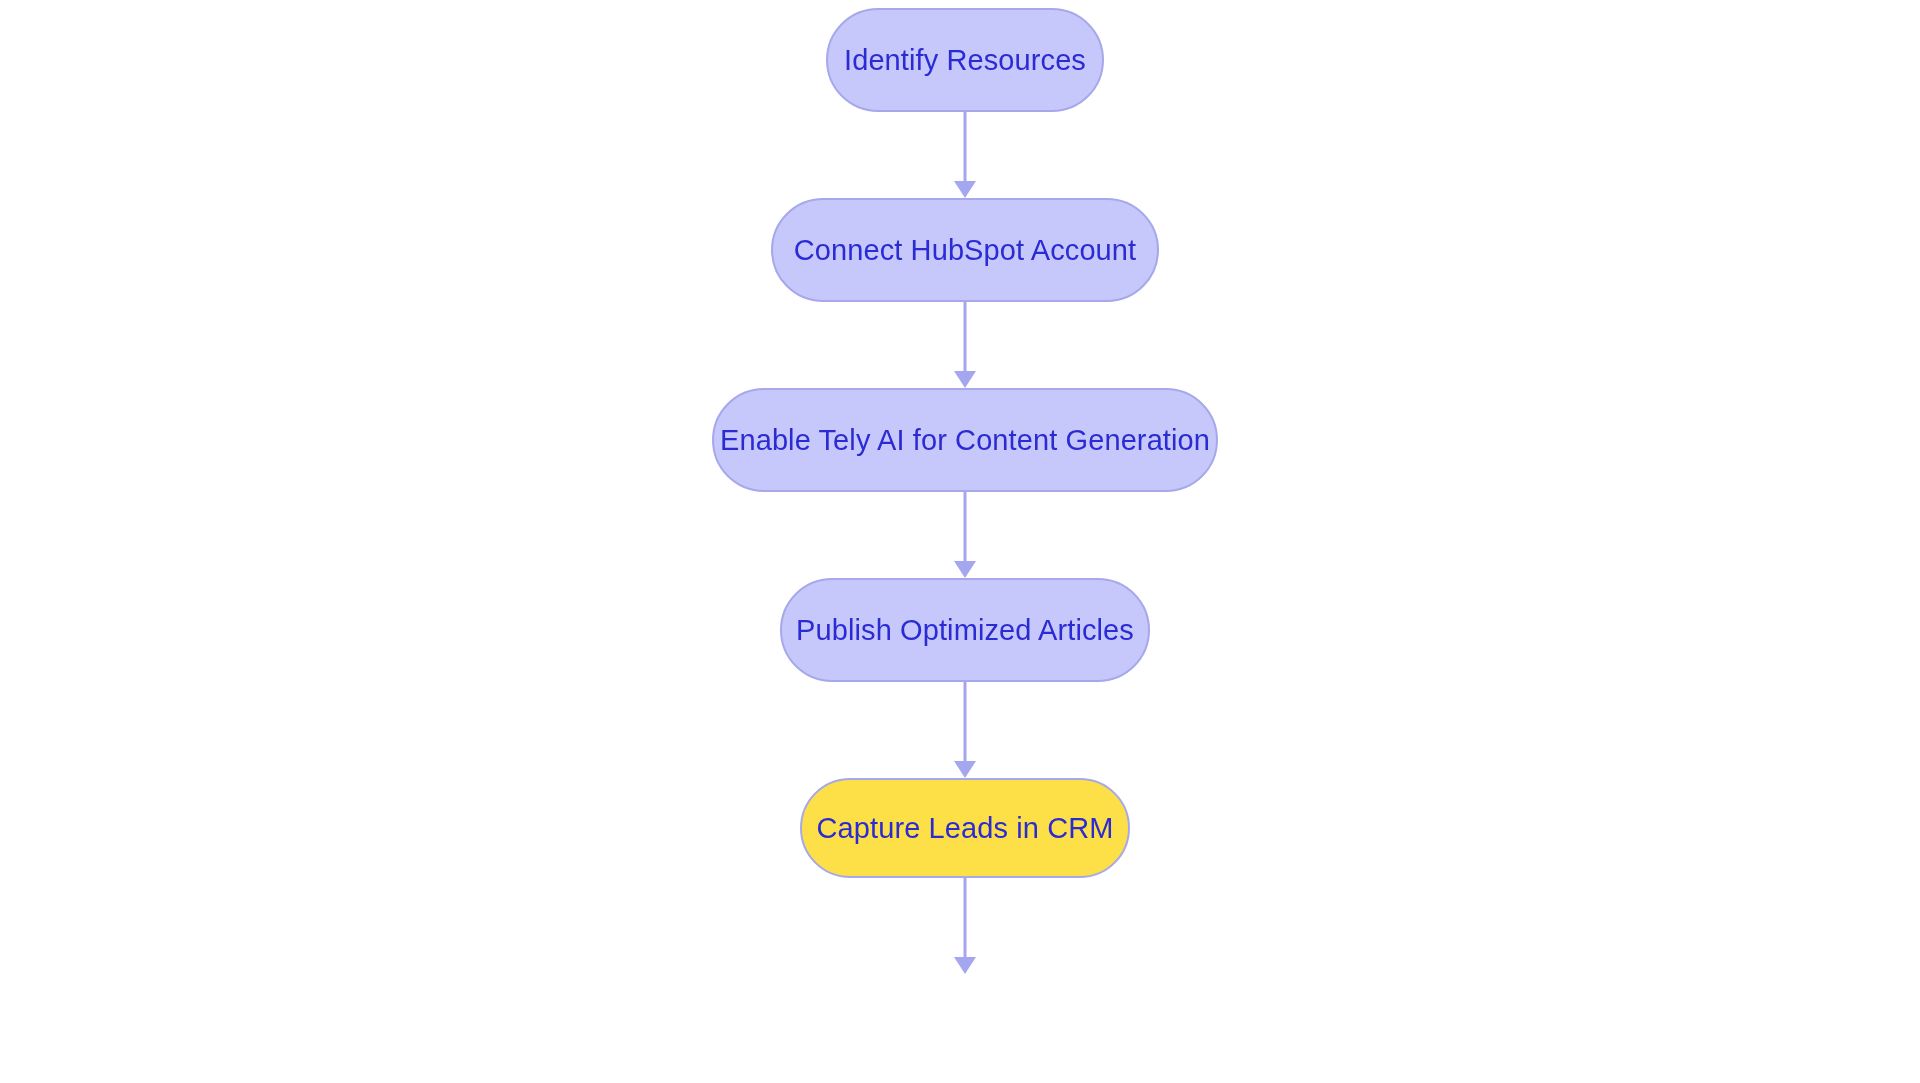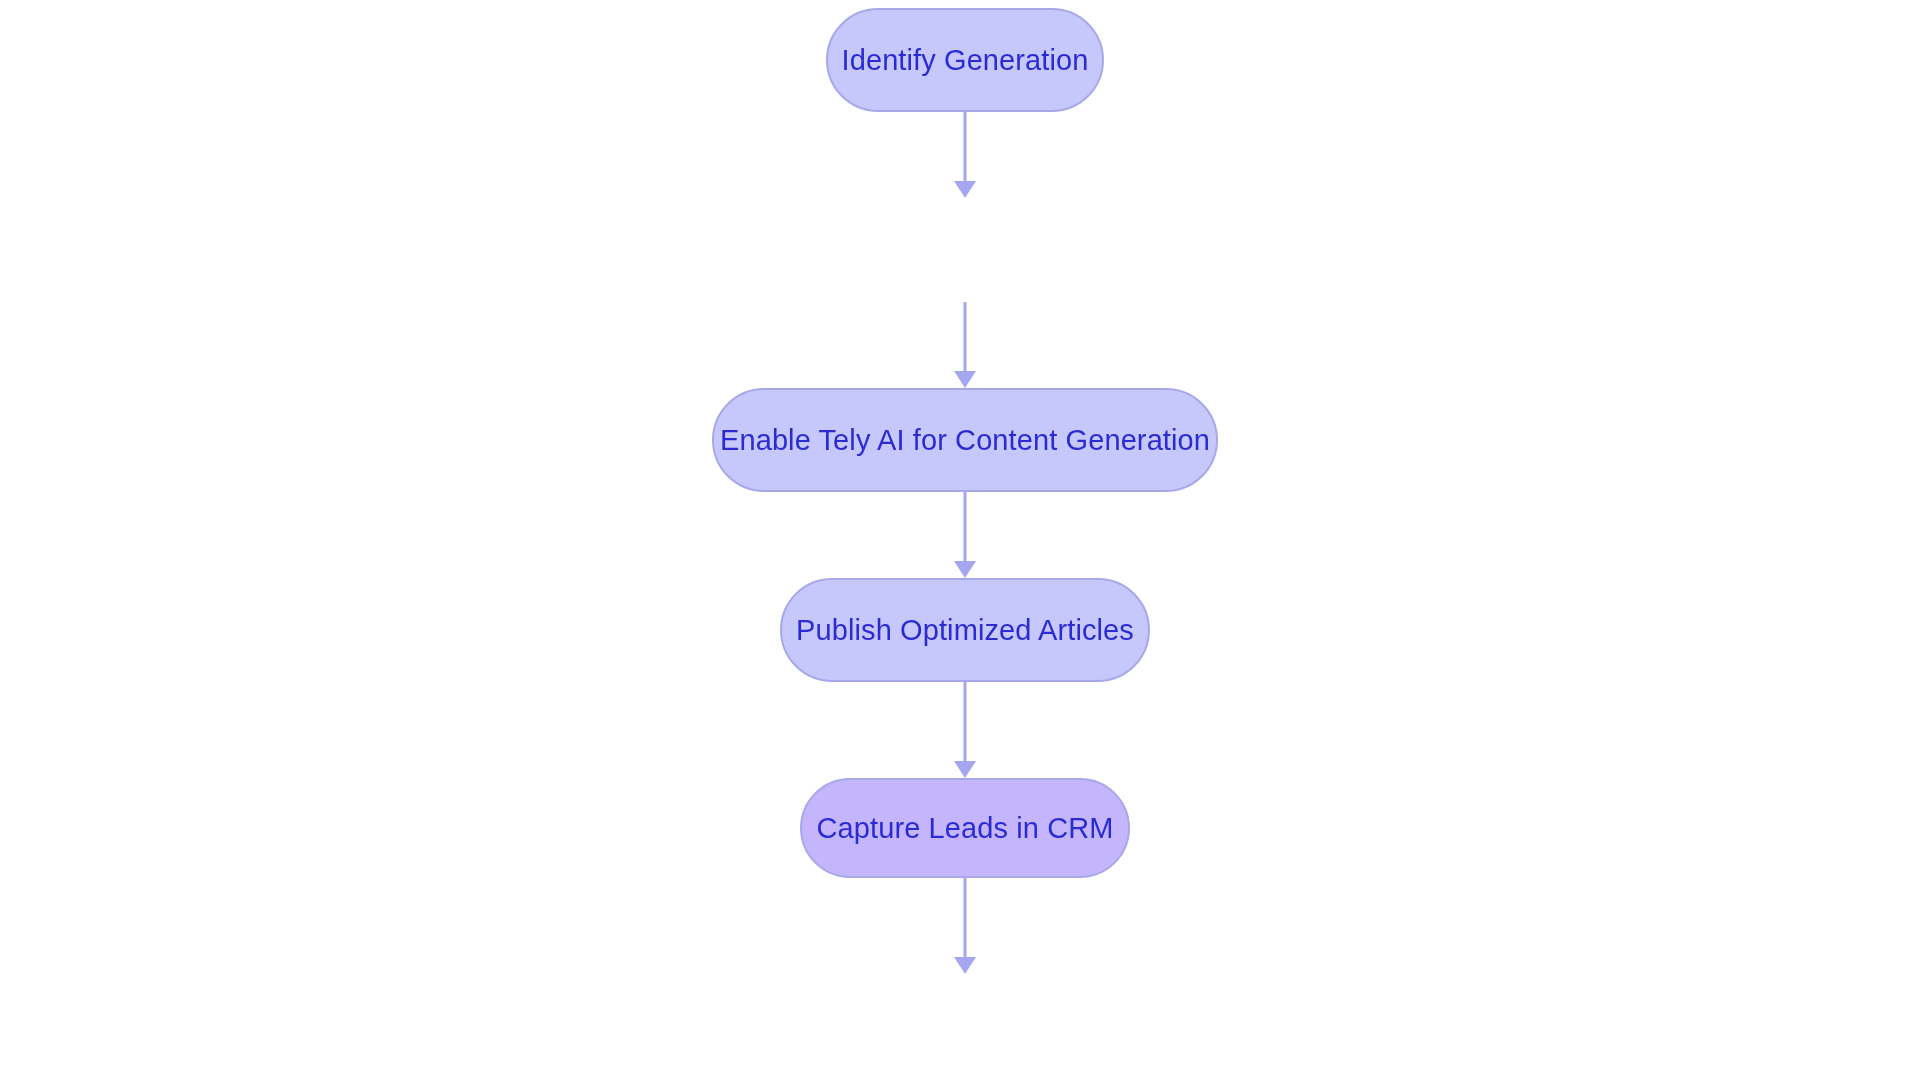--- a/index.html
+++ b/index.html
@@ -81,30 +81,33 @@
   <div class="connector" style="left: 965px; top: 682px; height: 96px; width: 24px;">
     <div class="connector-line" style="height: 80px; background: rgb(165, 166, 240);"></div>
     <div class="connector-head" style="border-top-color: rgb(165, 166, 240);"></div>
   </div>
   <div class="connector" style="left: 965px; top: 878px; height: 96px; width: 24px;">
     <div class="connector-line" style="height: 80px; background: rgb(165, 166, 240);"></div>
     <div class="connector-head" style="border-top-color: rgb(165, 166, 240);"></div>
   </div>
 
   <div class="flow-node" style="left: 965px; top: 8px; width: 278px; height: 104px; background: rgb(198, 199, 251); border-color: rgb(167, 168, 234);">
-    <span class="flow-node-label" style="color: rgb(43, 43, 212);">Identify Generation</span>
+    <span class="flow-node-label" style="color: rgb(43, 43, 212);">Identify Resources</span>
   </div>
 
+  <div class="flow-node" style="left: 965px; top: 198px; width: 388px; height: 104px; background: rgb(198, 199, 251); border-color: rgb(167, 168, 234);">
+    <span class="flow-node-label" style="color: rgb(43, 43, 212);">Connect HubSpot Account</span>
+  </div>
 
   <div class="flow-node" style="left: 965px; top: 388px; width: 506px; height: 104px; background: rgb(198, 199, 251); border-color: rgb(167, 168, 234);">
     <span class="flow-node-label" style="color: rgb(43, 43, 212);">Enable Tely AI for Content Generation</span>
   </div>
 
   <div class="flow-node" style="left: 965px; top: 578px; width: 370px; height: 104px; background: rgb(198, 199, 251); border-color: rgb(167, 168, 234);">
     <span class="flow-node-label" style="color: rgb(43, 43, 212);">Publish Optimized Articles</span>
   </div>
 
-  <div class="flow-node" style="left: 965px; top: 778px; width: 330px; height: 100px; background: #c4b5fd; border-color: rgb(167, 168, 234);">
+  <div class="flow-node" style="left: 965px; top: 778px; width: 330px; height: 100px; background: #fde047; border-color: rgb(167, 168, 234);">
     <span class="flow-node-label" style="color: rgb(43, 43, 212);">Capture Leads in CRM</span>
   </div>
 
 
 </div>
 
 </body></html>

